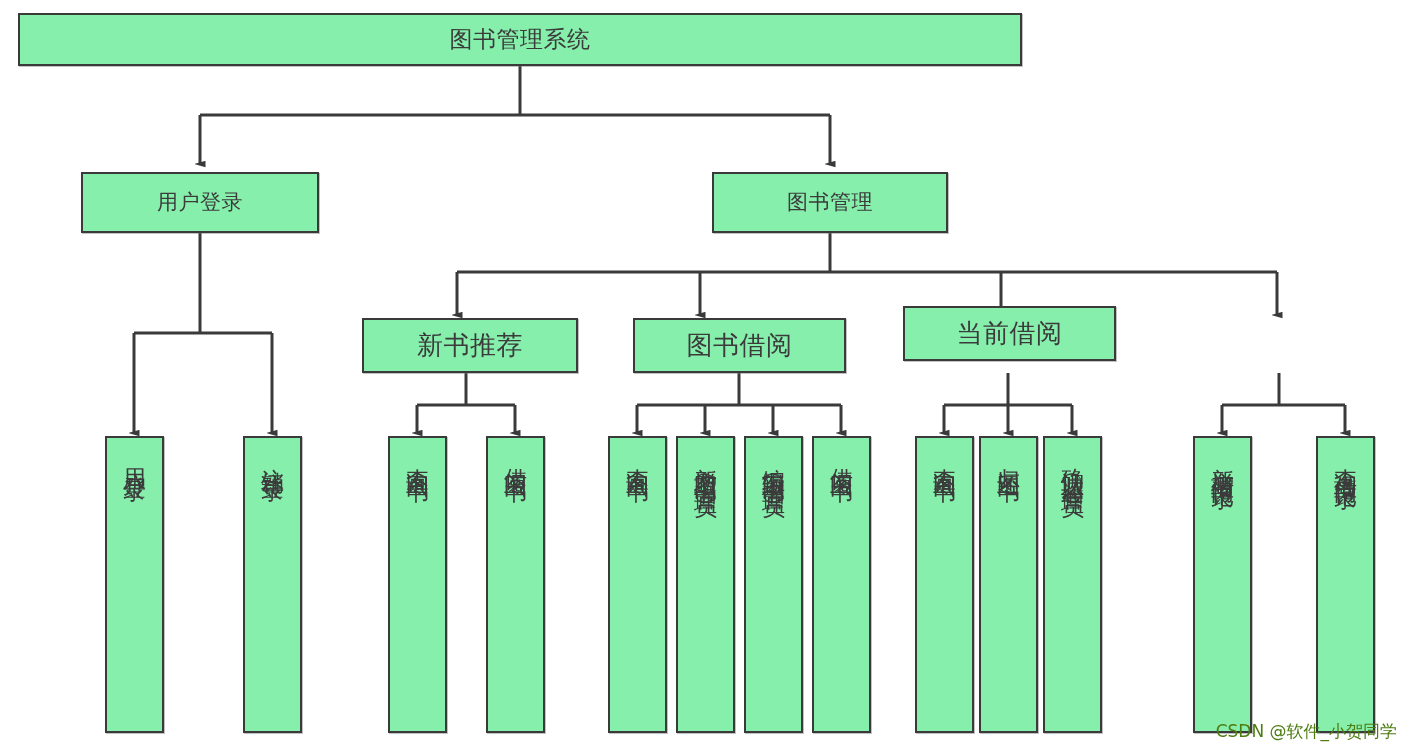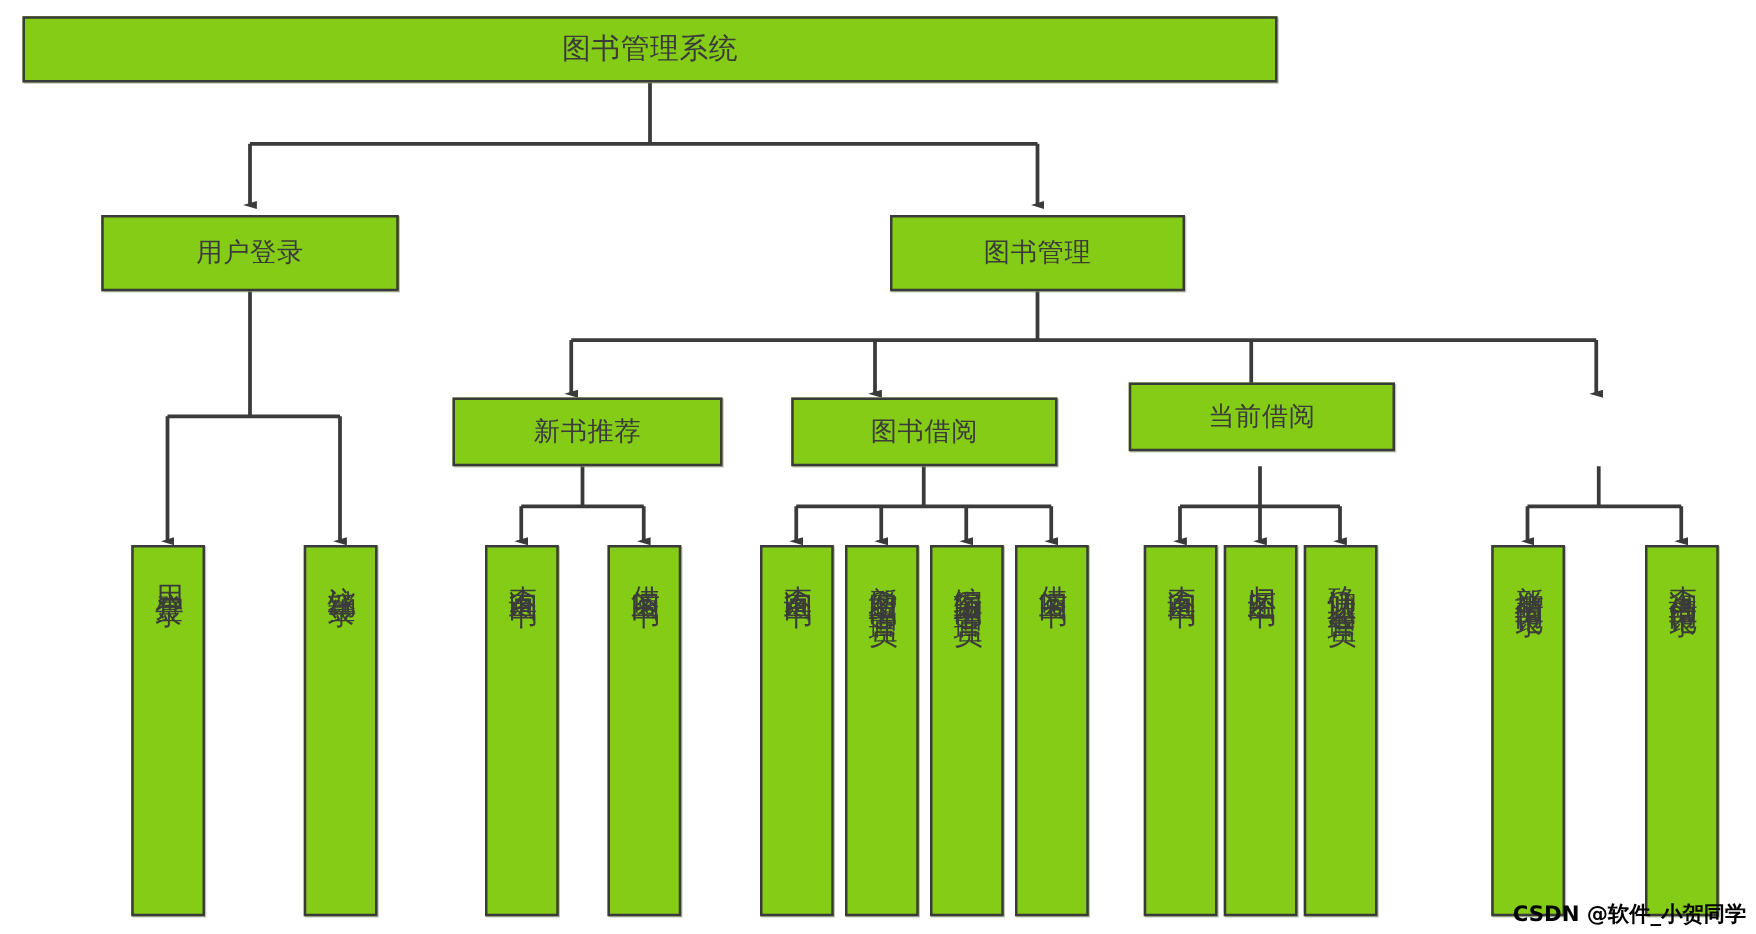--- a/index.html
+++ b/index.html
@@ -20,62 +20,61 @@
     position: absolute;
     left: 0;
     top: 0;
     width: 1405px;
     height: 747px;
     pointer-events: none;
   }
   .node {
     position: absolute;
     box-sizing: border-box;
-    background: #84cc16;
+    background: #86efac;
     border: 2px solid #3a3a3a;
     display: flex;
     align-items: center;
     justify-content: center;
     color: #333333;
     box-shadow: 1px 1px 0 rgba(120,120,120,0.45);
   }
   .node-label {
     display: block;
     text-align: center;
     line-height: 1.12;
     color: #3b3b3b;
     letter-spacing: 0.5px;
     user-select: none;
   }
   .node.level-0 { font-size: 23px; }
   .node.level-1 { font-size: 21px; }
-  .node.level-2 { font-size: 21px; }
+  .node.level-2 { font-size: 26px; }
   .node.leaf {
     align-items: flex-start;
     justify-content: center;
     padding-top: 12px;
   }
   .node.leaf .node-label {
     writing-mode: vertical-rl;
     text-orientation: upright;
     font-size: 23px;
     line-height: 1.0;
     letter-spacing: 4px;
     white-space: nowrap;
   }
   #watermark {
     position: absolute;
     right: 8px;
     bottom: 4px;
     font-size: 17px;
-    color: #000000;
+    color: #4d7c0f;
     font-family: "DejaVu Sans", "Liberation Sans", sans-serif;
     user-select: none;
     white-space: nowrap;
-    font-weight: bold;
   }
 </style>
 </head>
 <body>
 
 <div id="diagram-root">
 
   <svg id="edge-layer" viewBox="0 0 1405 747">
     <defs>
       <marker id="arrow" markerWidth="10" markerHeight="11" refX="3.2" refY="5.5" orient="auto" markerUnits="userSpaceOnUse">

